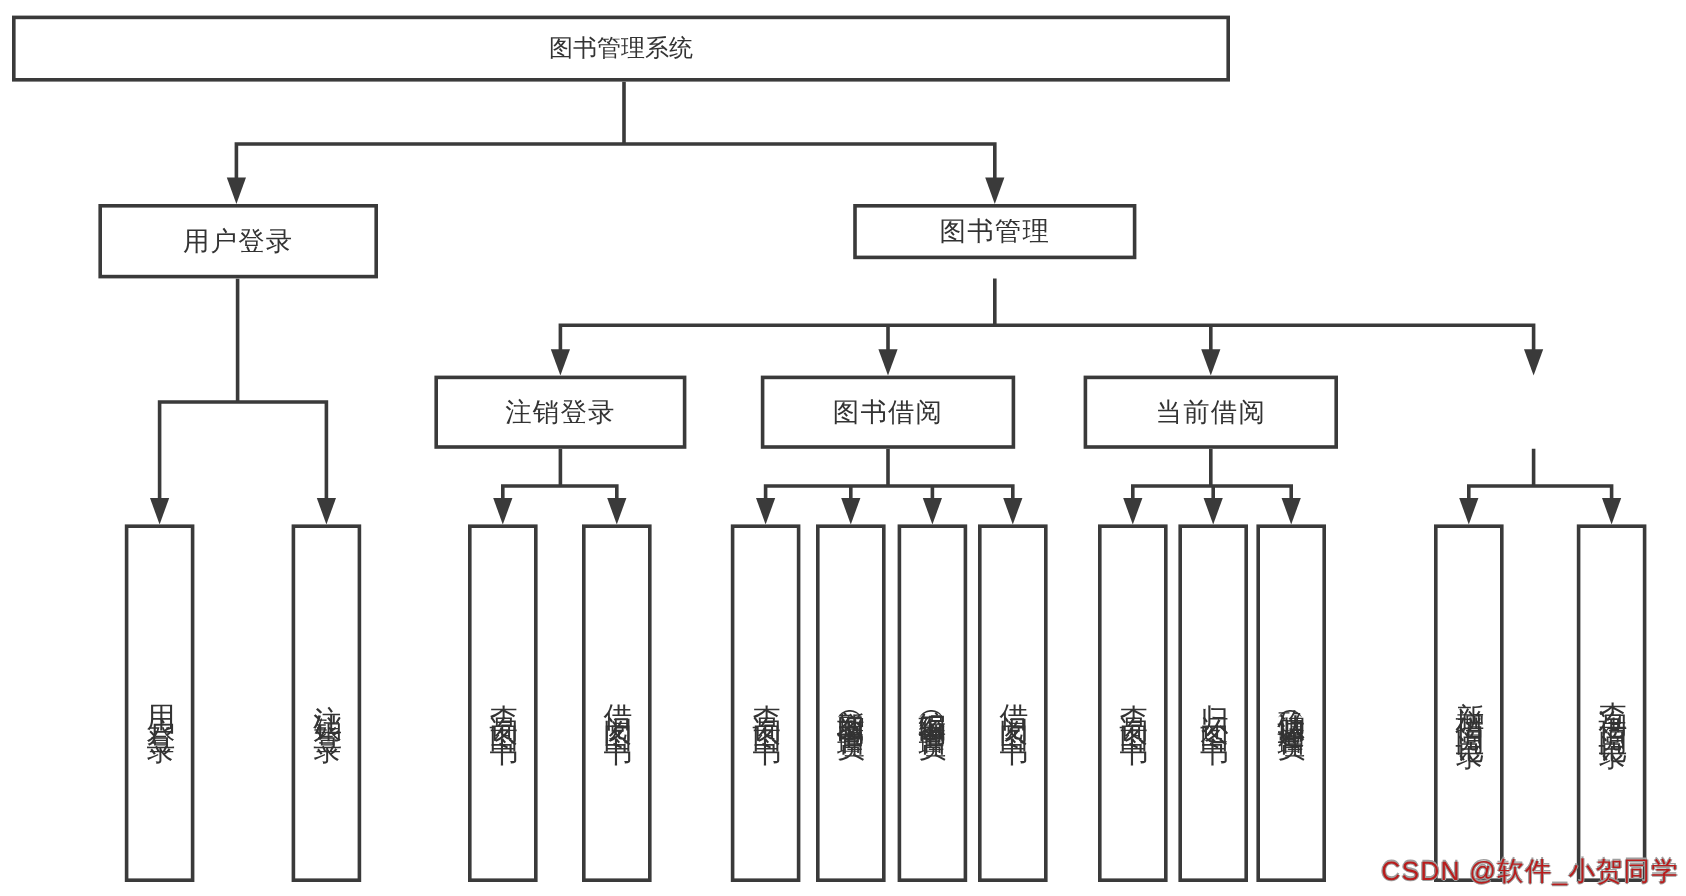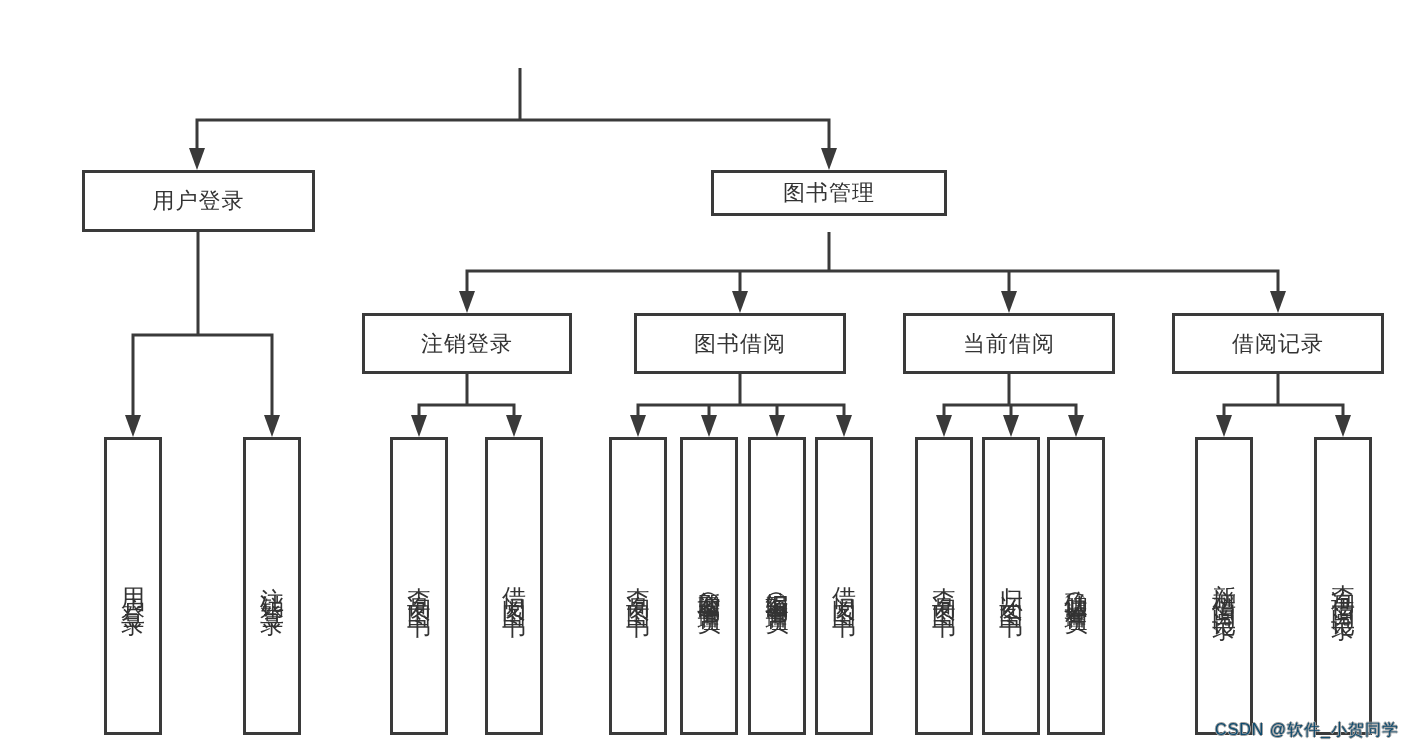--- a/index.html
+++ b/index.html
@@ -39,22 +39,22 @@
     letter-spacing:9px;
     line-height:1;
     white-space:nowrap;
   }
   .vtext.mid{letter-spacing:7px;}
   .vtext.long{letter-spacing:3px;font-size:23px;}
   .watermark{
     position:absolute;
     right:6px;bottom:6px;
     z-index:5;
-    font-size:16px;
-    color:#0c4a6e;
+    font-size:22px;
+    color:#b91c1c;
     letter-spacing:1px;
     text-shadow:1px 0 0 #9f9f9f,-1px 0 0 #9f9f9f,0 1px 0 #9f9f9f,0 -1px 0 #9f9f9f;
     pointer-events:none;
   }
 </style>
 </head>
 <body>
 
 <div class="canvas">
 
@@ -84,39 +84,39 @@
       <polygon points="777,437 769,415 785,415"></polygon>
       <polygon points="844,437 836,415 852,415"></polygon>
       <polygon points="944,437 936,415 952,415"></polygon>
       <polygon points="1011,437 1003,415 1019,415"></polygon>
       <polygon points="1076,437 1068,415 1084,415"></polygon>
       <polygon points="1224,437 1216,415 1232,415"></polygon>
       <polygon points="1343,437 1335,415 1351,415"></polygon>
     </g>
   </svg>
 
+  <div class="box root-box">
+    <span>图书管理系统</span>
+  </div>
 
   <div class="box node" style="left:82px;top:170px;width:233px;height:62px">
     <span>用户登录</span>
   </div>
   <div class="box node" style="left:711px;top:170px;width:236px;height:46px">
     <span>图书管理</span>
   </div>
 
   <div class="box node" style="left:362px;top:313px;width:210px;height:61px">
     <span>注销登录</span>
   </div>
   <div class="box node" style="left:903px;top:313px;width:212px;height:61px">
     <span>当前借阅</span>
   </div>
   <div class="box node" style="left:634px;top:313px;width:212px;height:61px">
     <span>图书借阅</span>
-  </div>
-  <div class="box node" style="left:1172px;top:313px;width:212px;height:61px">
-    <span>借阅记录</span>
   </div>
 
   <div class="vbox" style="left:104px">
     <span class="vtext">用户登录</span>
   </div>
   <div class="vbox" style="left:243px">
     <span class="vtext">注销登录</span>
   </div>
 
   <div class="vbox" style="left:390px">

